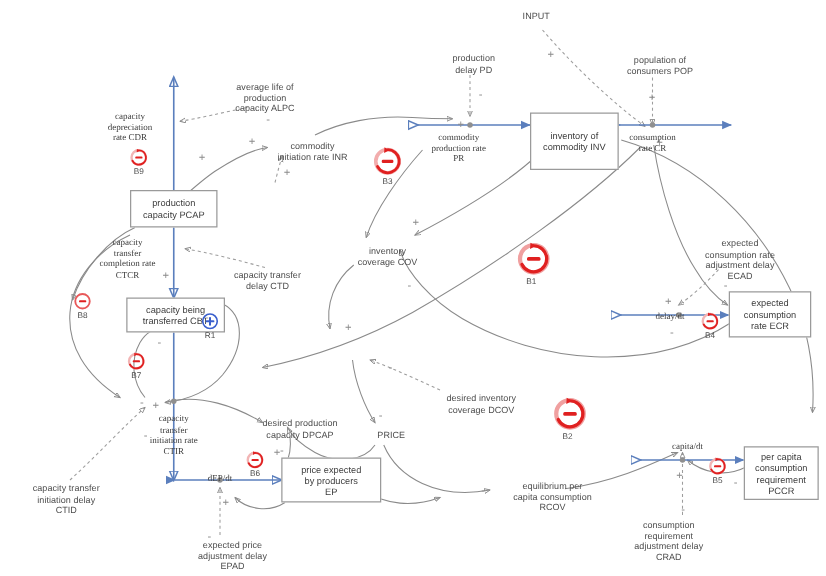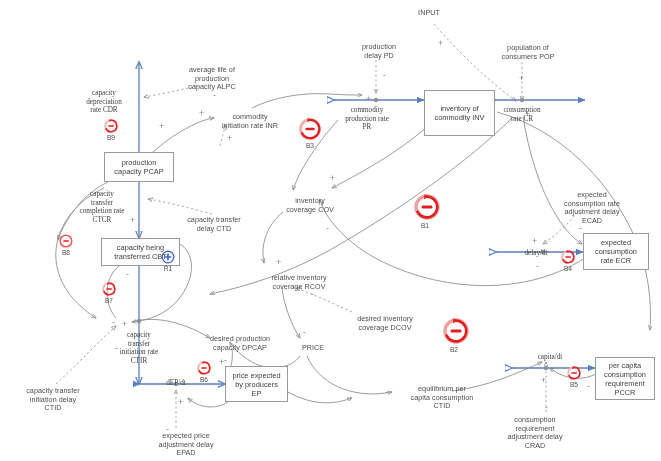--- a/index.html
+++ b/index.html
@@ -181,21 +181,21 @@
 transferred CBT</div>
   <div class="stock" style="left:424px;top:90px;width:71px;height:46px;">inventory of
 commodity INV</div>
   <div class="stock" style="left:583px;top:233px;width:66px;height:37px;">expected
 consumption
 rate ECR</div>
   <div class="stock" style="left:595px;top:357px;width:60px;height:43px;">per capita
 consumption
 requirement
 PCCR</div>
-  <div class="stock" style="left:225px;top:366px;width:63px;height:36px;">price expected
+  <div class="stock" style="left:225px;top:366px;width:80px;height:36px;">price expected
 by producers
 EP</div>
 
   <div class="flowlbl" style="left:72px;top:89px;width:64px;">capacity
 depreciation
 rate CDR</div>
   <div class="flowlbl" style="left:62px;top:190px;width:80px;">capacity
 transfer
 completion rate
 CTCR</div>
@@ -222,28 +222,26 @@
   <div class="lbl" style="left:13px;top:387px;width:80px;">capacity transfer
 initiation delay
 CTID</div>
   <div class="lbl" style="left:146px;top:432px;width:80px;">expected price
 adjustment delay
 EPAD</div>
   <div class="lbl" style="left:194px;top:335px;width:92px;">desired production
 capacity DPCAP</div>
   <div class="lbl" style="left:277px;top:197px;width:66px;">inventory
 coverage COV</div>
-  <div class="lbl" style="left:258px;top:274px;width:82px;">relative inventory
-coverage RCOV</div>
   <div class="lbl" style="left:343px;top:315px;width:84px;">desired inventory
 coverage DCOV</div>
   <div class="lbl" style="left:292px;top:344px;width:42px;">PRICE</div>
   <div class="lbl" style="left:396px;top:385px;width:92px;">equilibrium per
 capita consumption
-CTID</div>
+RCOV</div>
   <div class="lbl" style="left:495px;top:416px;width:80px;">consumption
 requirement
 adjustment delay
 CRAD</div>
   <div class="lbl" style="left:550px;top:191px;width:84px;">expected
 consumption rate
 adjustment delay
 ECAD</div>
   <div class="lbl" style="left:348px;top:43px;width:62px;">production
 delay PD</div>

